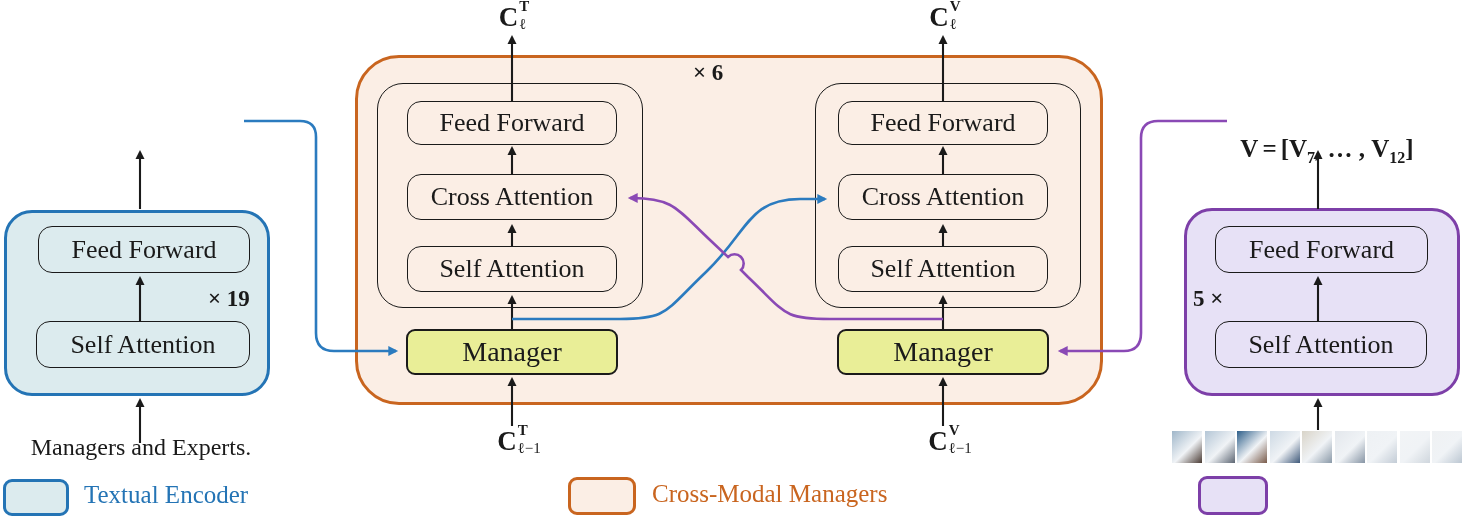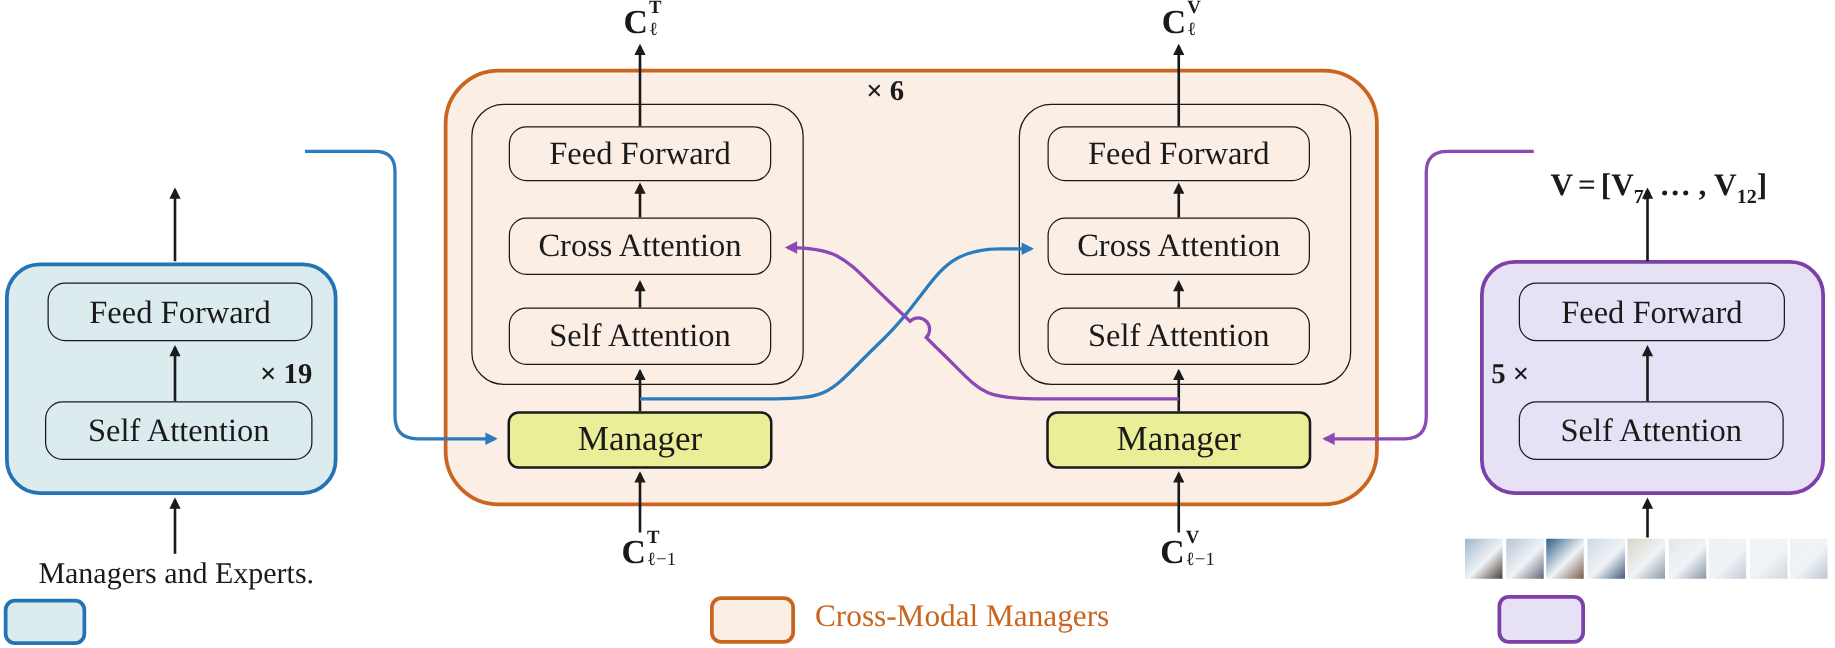--- a/index.html
+++ b/index.html
@@ -31,21 +31,21 @@
 
   
   .mv{position:absolute;display:inline-flex;align-items:flex-start;justify-content:center;}
   .mvb{font-size:27px;font-weight:700;line-height:1;}
   .mvs{display:flex;flex-direction:column;justify-content:space-between;height:33px;font-size:15px;line-height:1;margin-left:1px;margin-top:-5px;}
   .mvsup{font-weight:700;}
   .seq{position:absolute;font-size:25px;font-weight:700;white-space:nowrap;text-align:center;}
   .seq sub{font-size:16px;}
   .seq .eq{padding:0 4px;font-weight:700;}
 
-  .caption{position:absolute;font-size:24px;white-space:nowrap;text-align:center;margin-top:12px;}
+  .caption{position:absolute;font-size:24px;white-space:nowrap;text-align:center;}
 
   
   #photo-strip{position:absolute;left:1172px;top:431px;height:32px;display:flex;gap:2.5px;}
   .thumb{width:30px;height:32px;}
 
   
   .swatch{position:absolute;border-radius:9px;}
   .swatch.textual{left:3px;top:479px;width:66px;height:37px;border:3px solid var(--blue);background:var(--blue-fill);}
   .swatch.crossmodal{left:568px;top:477px;width:68px;height:38px;border:3px solid var(--orange);background:var(--orange-fill);}
   .swatch.visual{left:1198px;top:476px;width:70px;height:39px;border:3px solid var(--purple);background:var(--purple-fill);}
@@ -158,20 +158,21 @@
       <div class="thumb" style="background: linear-gradient(135deg, rgb(46, 95, 138) 0%, rgb(240, 243, 246) 55%, rgb(122, 91, 74) 100%);"></div>
       <div class="thumb" style="background: linear-gradient(135deg, rgb(205, 217, 228) 0%, rgb(240, 243, 246) 55%, rgb(63, 89, 122) 100%);"></div>
       <div class="thumb" style="background: linear-gradient(135deg, rgb(217, 212, 200) 0%, rgb(240, 243, 246) 55%, rgb(138, 153, 168) 100%);"></div>
       <div class="thumb" style="background: linear-gradient(135deg, rgb(227, 231, 236) 0%, rgb(240, 243, 246) 55%, rgb(135, 149, 165) 100%);"></div>
       <div class="thumb" style="background: linear-gradient(135deg, rgb(238, 241, 244) 0%, rgb(240, 243, 246) 55%, rgb(195, 204, 214) 100%);"></div>
       <div class="thumb" style="background: linear-gradient(135deg, rgb(242, 244, 246) 0%, rgb(240, 243, 246) 55%, rgb(207, 214, 221) 100%);"></div>
       <div class="thumb" style="background: linear-gradient(135deg, rgb(239, 241, 243) 0%, rgb(240, 243, 246) 55%, rgb(188, 199, 210) 100%);"></div>
     </div>
 
   <div class="swatch textual"></div>
+  <div class="legend-label textual">Textual Encoder</div>
   <div class="swatch crossmodal"></div>
   <div class="legend-label crossmodal">Cross-Modal Managers</div>
   <div class="swatch visual"></div>
 
   <svg id="wires" viewBox="0 0 1468 518" xmlns="http://www.w3.org/2000/svg">
     <defs>
       <marker id="ahb" viewBox="0 0 10 10" refX="7.5" refY="5" markerWidth="11" markerHeight="10" markerUnits="userSpaceOnUse" orient="auto">
           <path class="ah-black" d="M0.5,0.5 L9.5,5 L0.5,9.5 z"></path>
         </marker>
       <marker id="ahu" viewBox="0 0 10 10" refX="7.5" refY="5" markerWidth="12" markerHeight="11" markerUnits="userSpaceOnUse" orient="auto">

